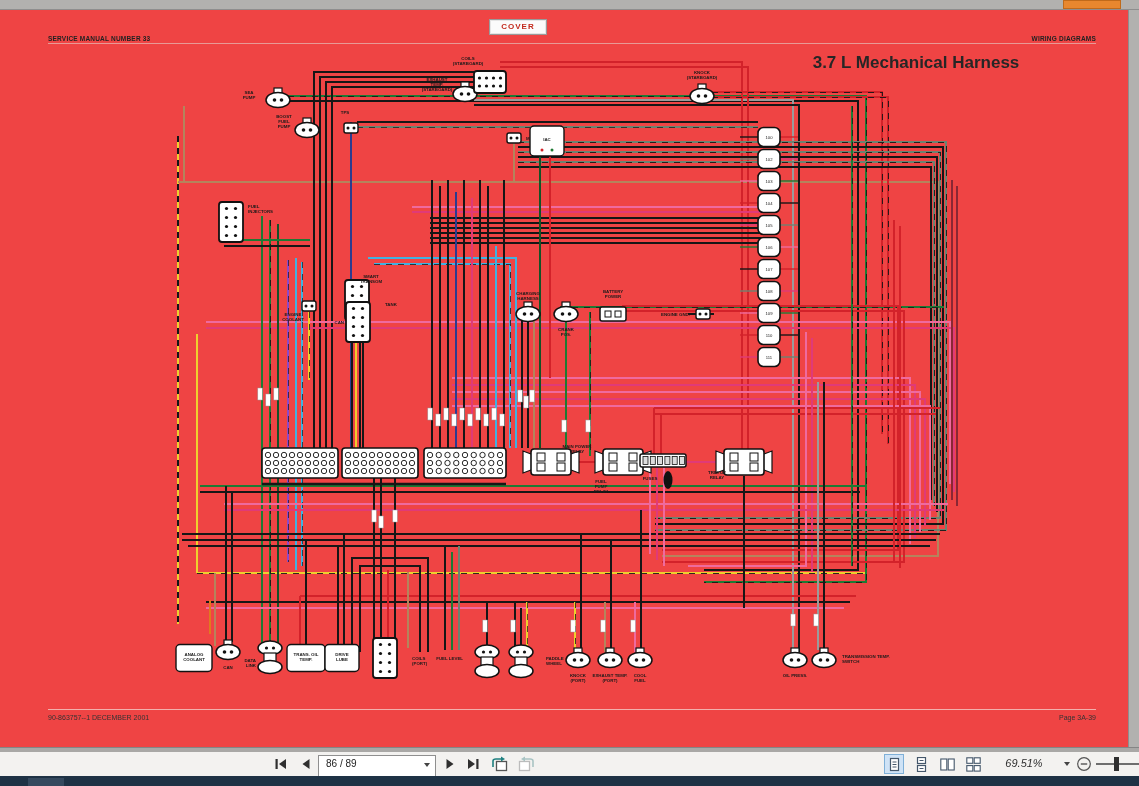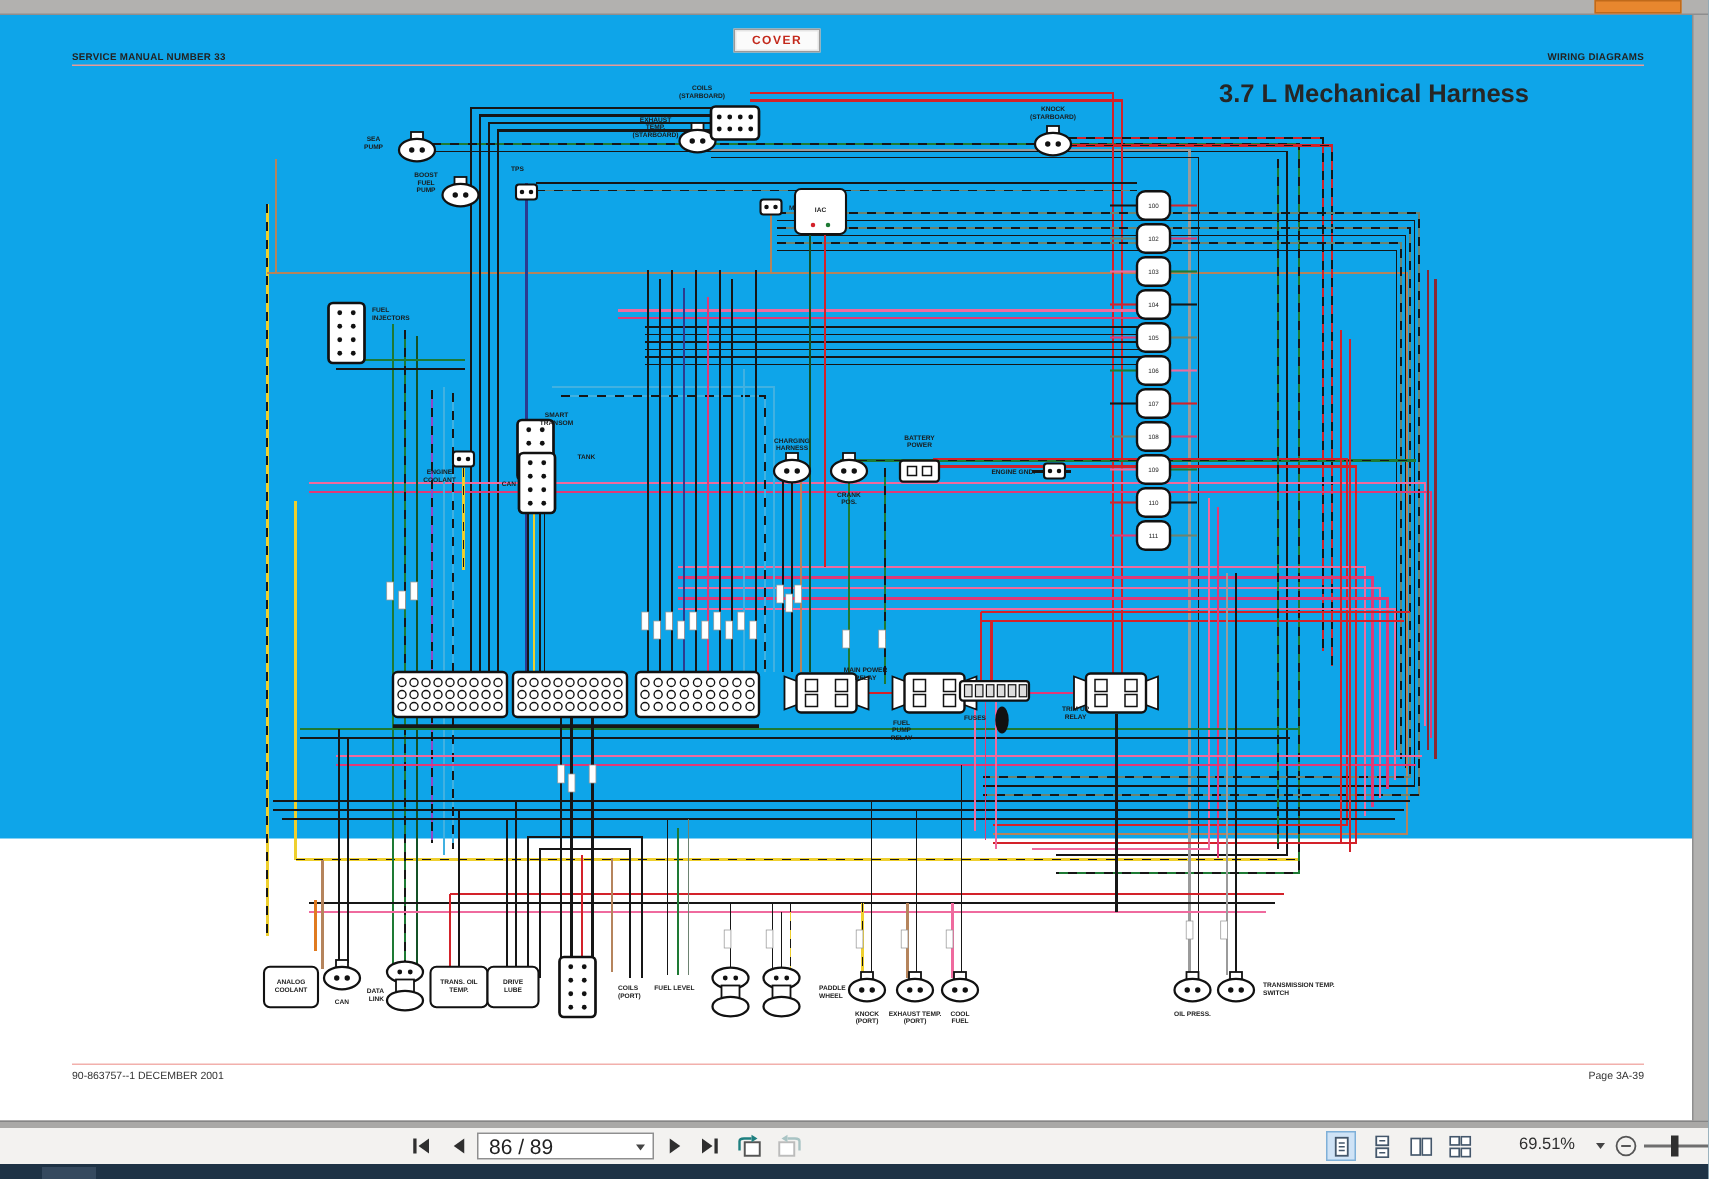--- a/index.html
+++ b/index.html
@@ -3,41 +3,41 @@
 <meta charset="utf-8">
 <style>
   html,body{margin:0;padding:0;background:#888;}
   #screen{position:relative;width:1139px;height:786px;background:#fff;overflow:hidden;
           font-family:"Liberation Sans",sans-serif;}
   .abs{position:absolute;}
   
   #top-strip{left:0;top:0;width:1139px;height:10px;background:#b2b1af;border-bottom:1px solid #8e8e8e;box-sizing:border-box;}
   #h-thumb{left:1063px;top:0;width:58px;height:9px;background:#e8872e;border:1px solid #c06a1a;box-sizing:border-box;}
   #right-strip{left:1128px;top:10px;width:11px;height:737px;background:#b2b1af;border-left:1px solid #8e8e8e;box-sizing:border-box;}
-  #page{left:0;top:10px;width:1128px;height:549px;background:#0ea5e9;}
+  #page{left:0;top:10px;width:1128px;height:737px;background:#ef4444;}
   
   .cover-btn{left:489px;top:9px;width:56px;height:14px;border:1px solid #9a9a9a;background:#fbfbfb;
              box-shadow:inset 0 0 0 1px #e5e5e5;color:#c3291c;font-size:8px;font-weight:bold;
              letter-spacing:1px;text-align:center;line-height:14px;}
   .hdr-txt{top:25px;font-size:6.5px;font-weight:bold;color:#222;letter-spacing:.2px;}
   .hdr-rule{left:48px;top:33px;width:1048px;height:1px;background:#e89a96;}
   .pg-title{left:760px;top:43px;width:312px;text-align:center;font-size:17px;font-weight:bold;color:#262626;}
   .ftr-rule{left:48px;top:699px;width:1048px;height:1px;background:#f2b0ac;}
   .ftr-txt{top:704px;font-size:7px;color:#333;}
   
   #hscroll2{left:0;top:747px;width:1139px;height:5px;background:#a9a8a6;border-top:1px solid #858585;box-sizing:border-box;}
   #toolbar{left:0;top:752px;width:1139px;height:24px;background:#f3f2f0;}
   #statusbar{left:0;top:776px;width:1139px;height:10px;background:#1e3245;}
   #status-seg{left:28px;top:778px;width:36px;height:8px;background:#35495e;}
   .tbtn{display:flex;align-items:center;justify-content:center;width:18px;height:18px;top:3px;cursor:default;}
-  .combo{left:318px;top:3px;width:118px;height:18px;background:#fff;border:1px solid #8f8f8f;box-sizing:border-box;
-         font-size:14px;color:#222;line-height:16px;padding-left:7px;}
+  .combo{left:318px;top:3px;width:118px;height:32px;background:#fff;border:1px solid #8f8f8f;box-sizing:border-box;
+         font-size:10px;color:#222;line-height:16px;padding-left:7px;}
   .combo-caret{position:absolute;right:5px;top:7px;width:0;height:0;border-left:3.5px solid transparent;
          border-right:3.5px solid transparent;border-top:4px solid #444;}
-  .zoomtxt{left:998px;top:5px;width:52px;text-align:right;font-size:11px;color:#2e2e2e;}
+  .zoomtxt{left:998px;top:5px;width:52px;text-align:center;font-size:11px;color:#2e2e2e;font-style:italic;}
   .zcaret{left:1064px;top:10px;width:0;height:0;border-left:3.5px solid transparent;border-right:3.5px solid transparent;border-top:4px solid #444;}
   .viewbtn{top:2px;width:20px;height:20px;display:flex;align-items:center;justify-content:center;box-sizing:border-box;}
   .viewbtn.sel{background:#cfe3f6;border:1px solid #7fb0d8;}
   .slider-line{left:1096px;top:763px;width:43px;height:2px;background:#6e6e6e;}
   .slider-handle{left:1114px;top:757px;width:5px;height:14px;background:#2f2f2f;}
   svg text{font-family:"Liberation Sans",sans-serif;}
 </style>
 </head>
 <body>
 

